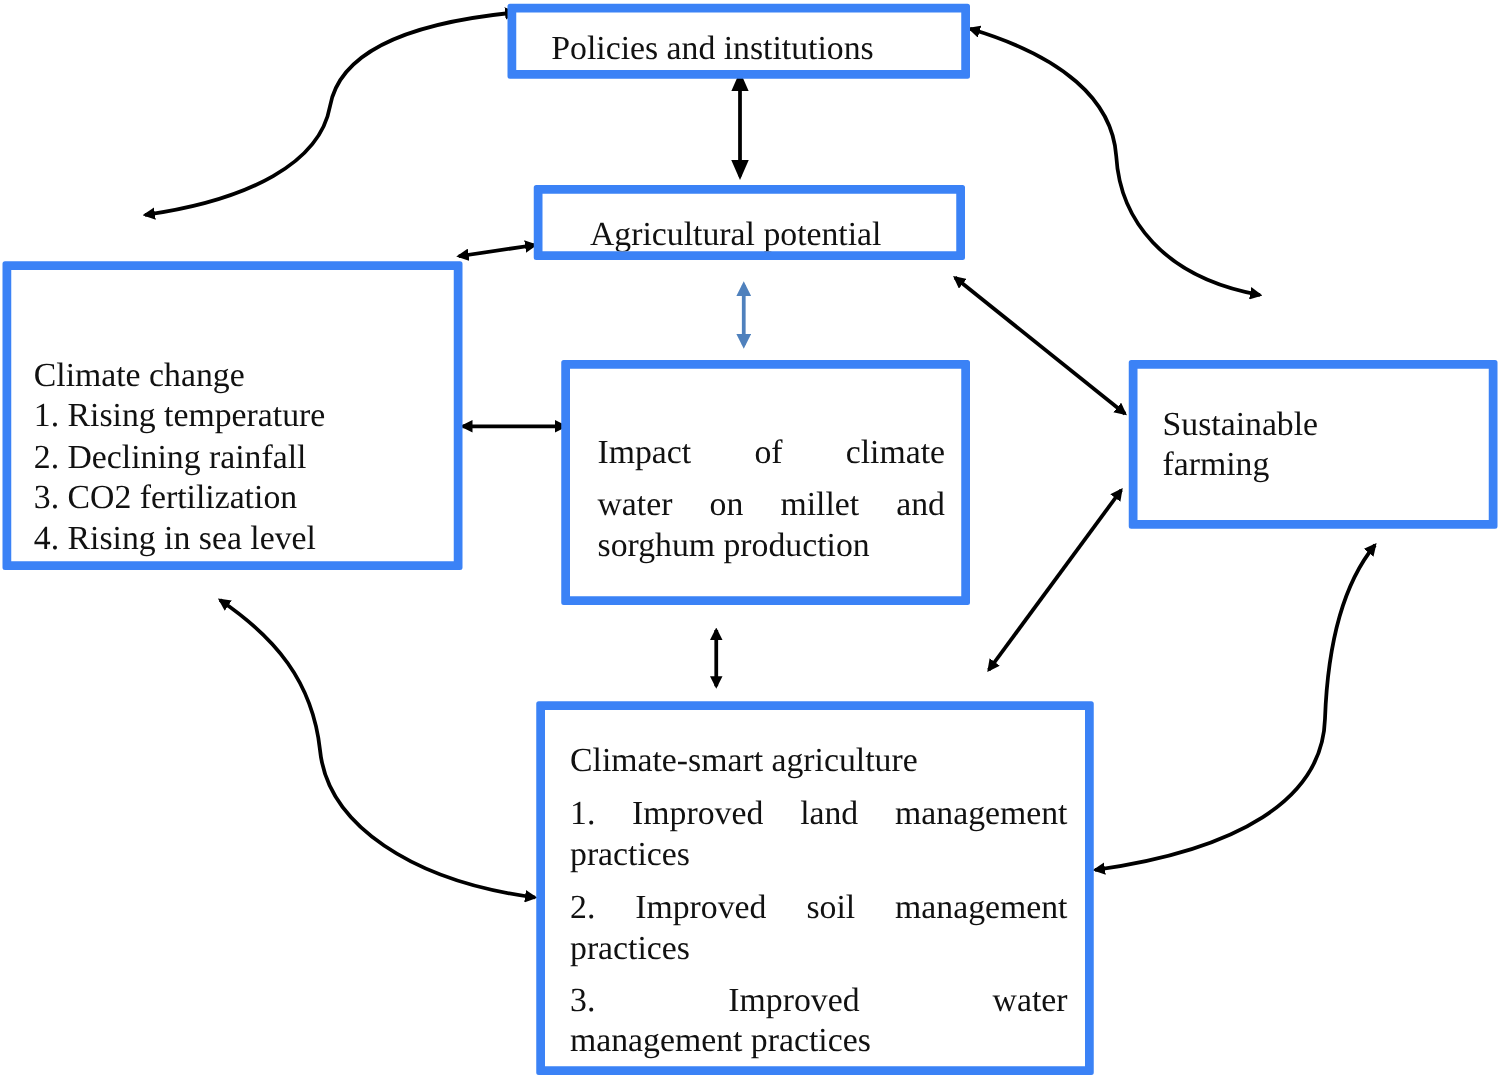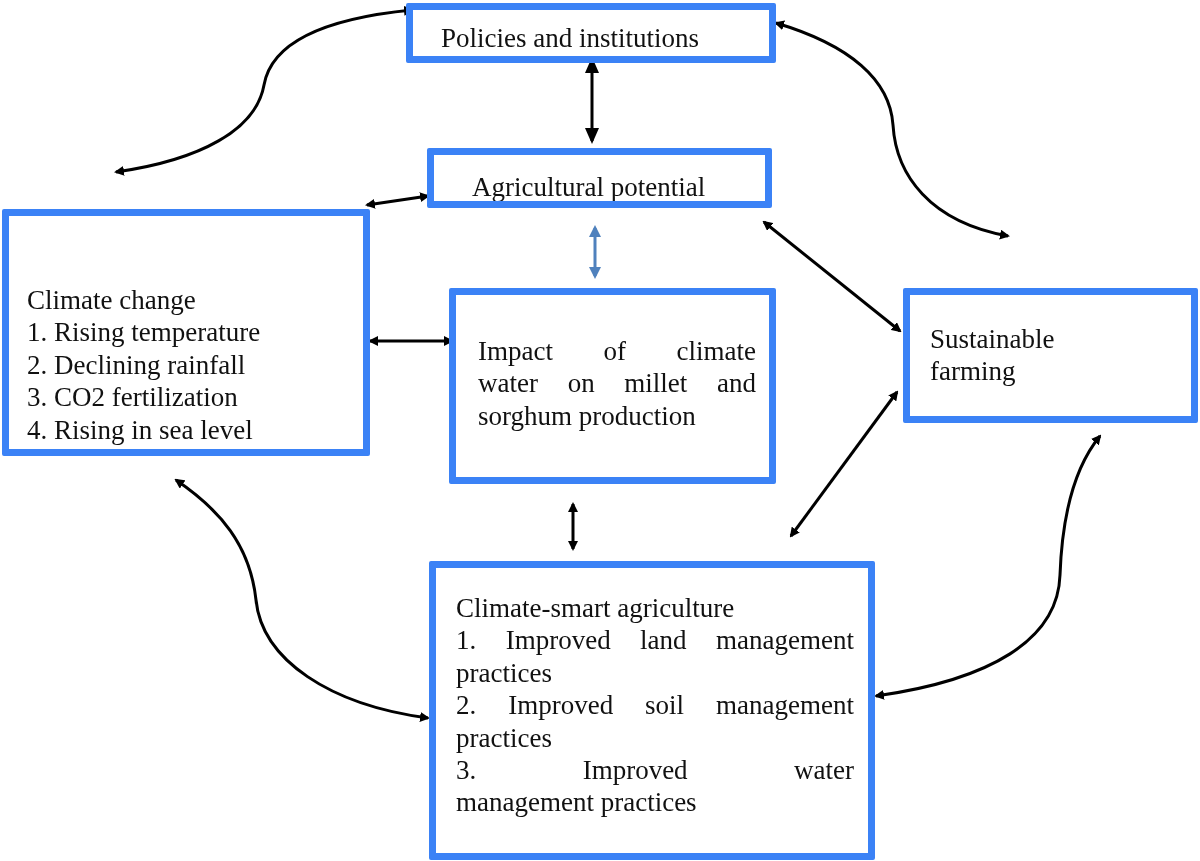--- a/index.html
+++ b/index.html
@@ -2,21 +2,21 @@
 <html><head>
   <meta charset="utf-8">
   <style>
     html, body { margin: 0; padding: 0; background: #ffffff; }
     body { width: 1200px; height: 861px; position: relative; overflow: hidden;
            font-family: "Liberation Serif", "DejaVu Serif", serif; color: #111; }
     .box { position: absolute; box-sizing: border-box; border: 7px solid #3b82f6;
            background: #fff; border-radius: 2px; }
     .txt { position: absolute; font-size: 27px; line-height: 1.2; }
     .line { display: block; white-space: nowrap; }
-    .justify { text-align: justify; text-align-last: justify; white-space: normal; }
+    .justify { text-align: justify; text-align-last: justify; white-space: normal; margin-top: 10px; }
     svg.arrows { position: absolute; left: 0; top: 0; width: 1200px; height: 861px; pointer-events: none; }
   </style>
 </head>
 <body>
 
 <svg class="arrows" viewBox="0 0 1200 861">
   <defs>
     <marker id="ah" markerWidth="10" markerHeight="10" refX="8" refY="5" orient="auto-start-reverse" markerUnits="userSpaceOnUse">
       <path d="M0,0 L10,5 L0,10 Z" fill="#000"></path>
     </marker>

